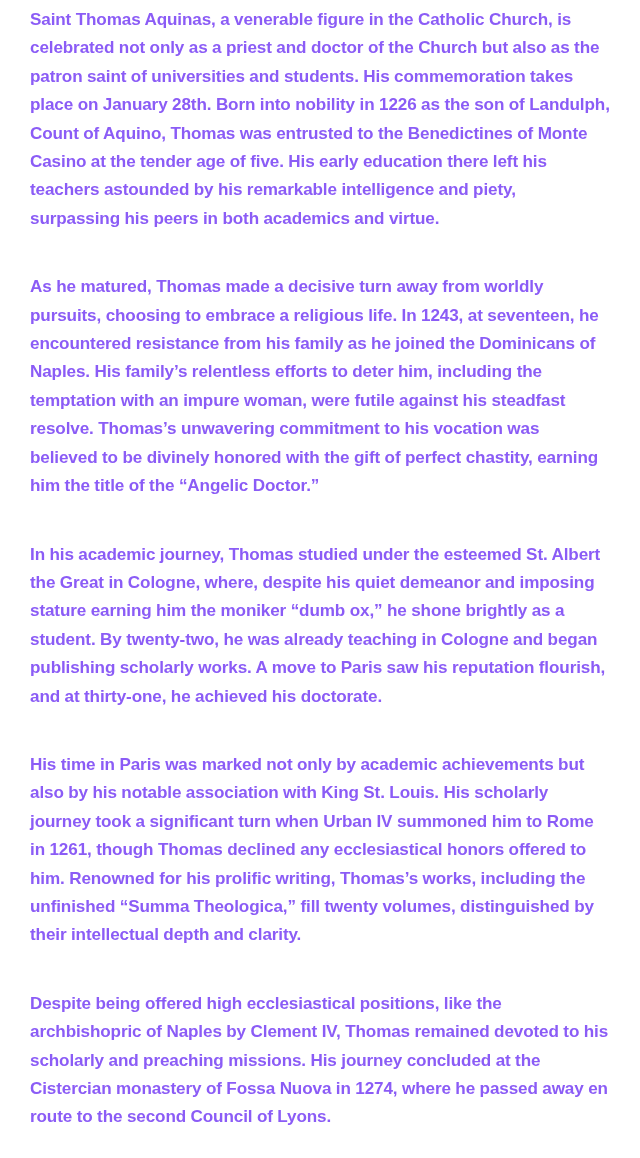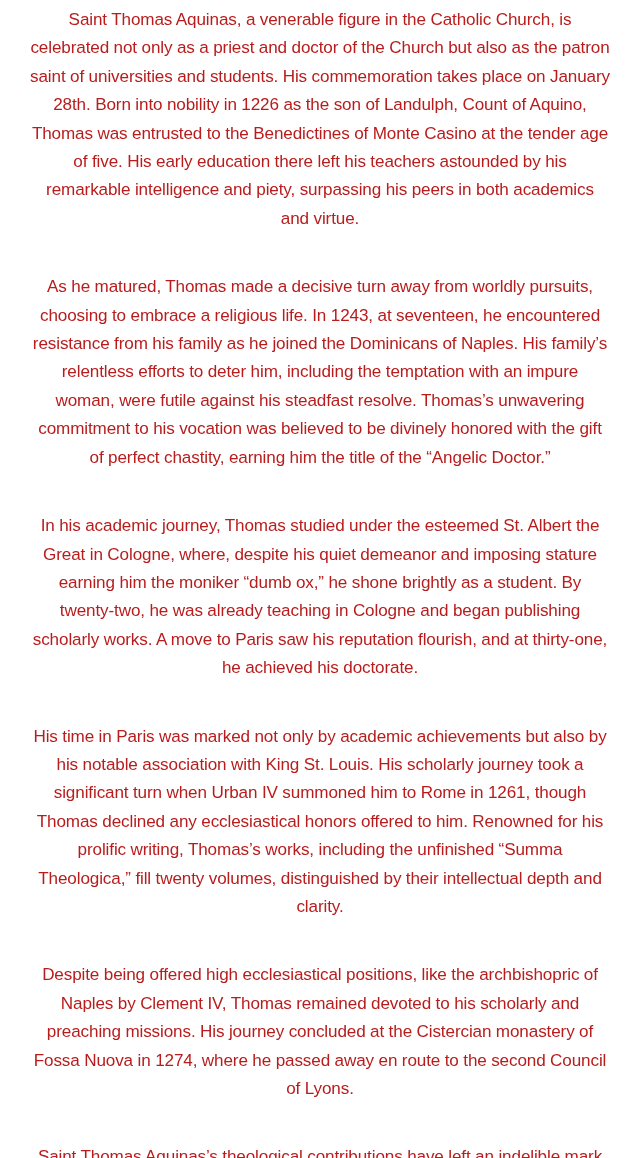--- a/index.html
+++ b/index.html
@@ -16,27 +16,27 @@
   .article {
     box-sizing: border-box;
     width: 640px;
     padding: 0 30px 0 30px;
   }
   .article-body {
     padding-top: 6px;
   }
   .para {
     margin: 0 0 40px 0;
-    color: #b91c1c;
+    color: #8b5cf6;
     font-size: 17.1px;
     line-height: 28.4px;
-    font-weight: 400;
+    font-weight: 700;
     letter-spacing: -0.12px;
     word-spacing: -0.1px;
-    text-align: center;
+    text-align: left;
     font-kerning: normal;
     -webkit-font-smoothing: antialiased;
   }
   .para:last-child {
     margin-bottom: 0;
   }
 </style>
 </head>
 <body>
 

